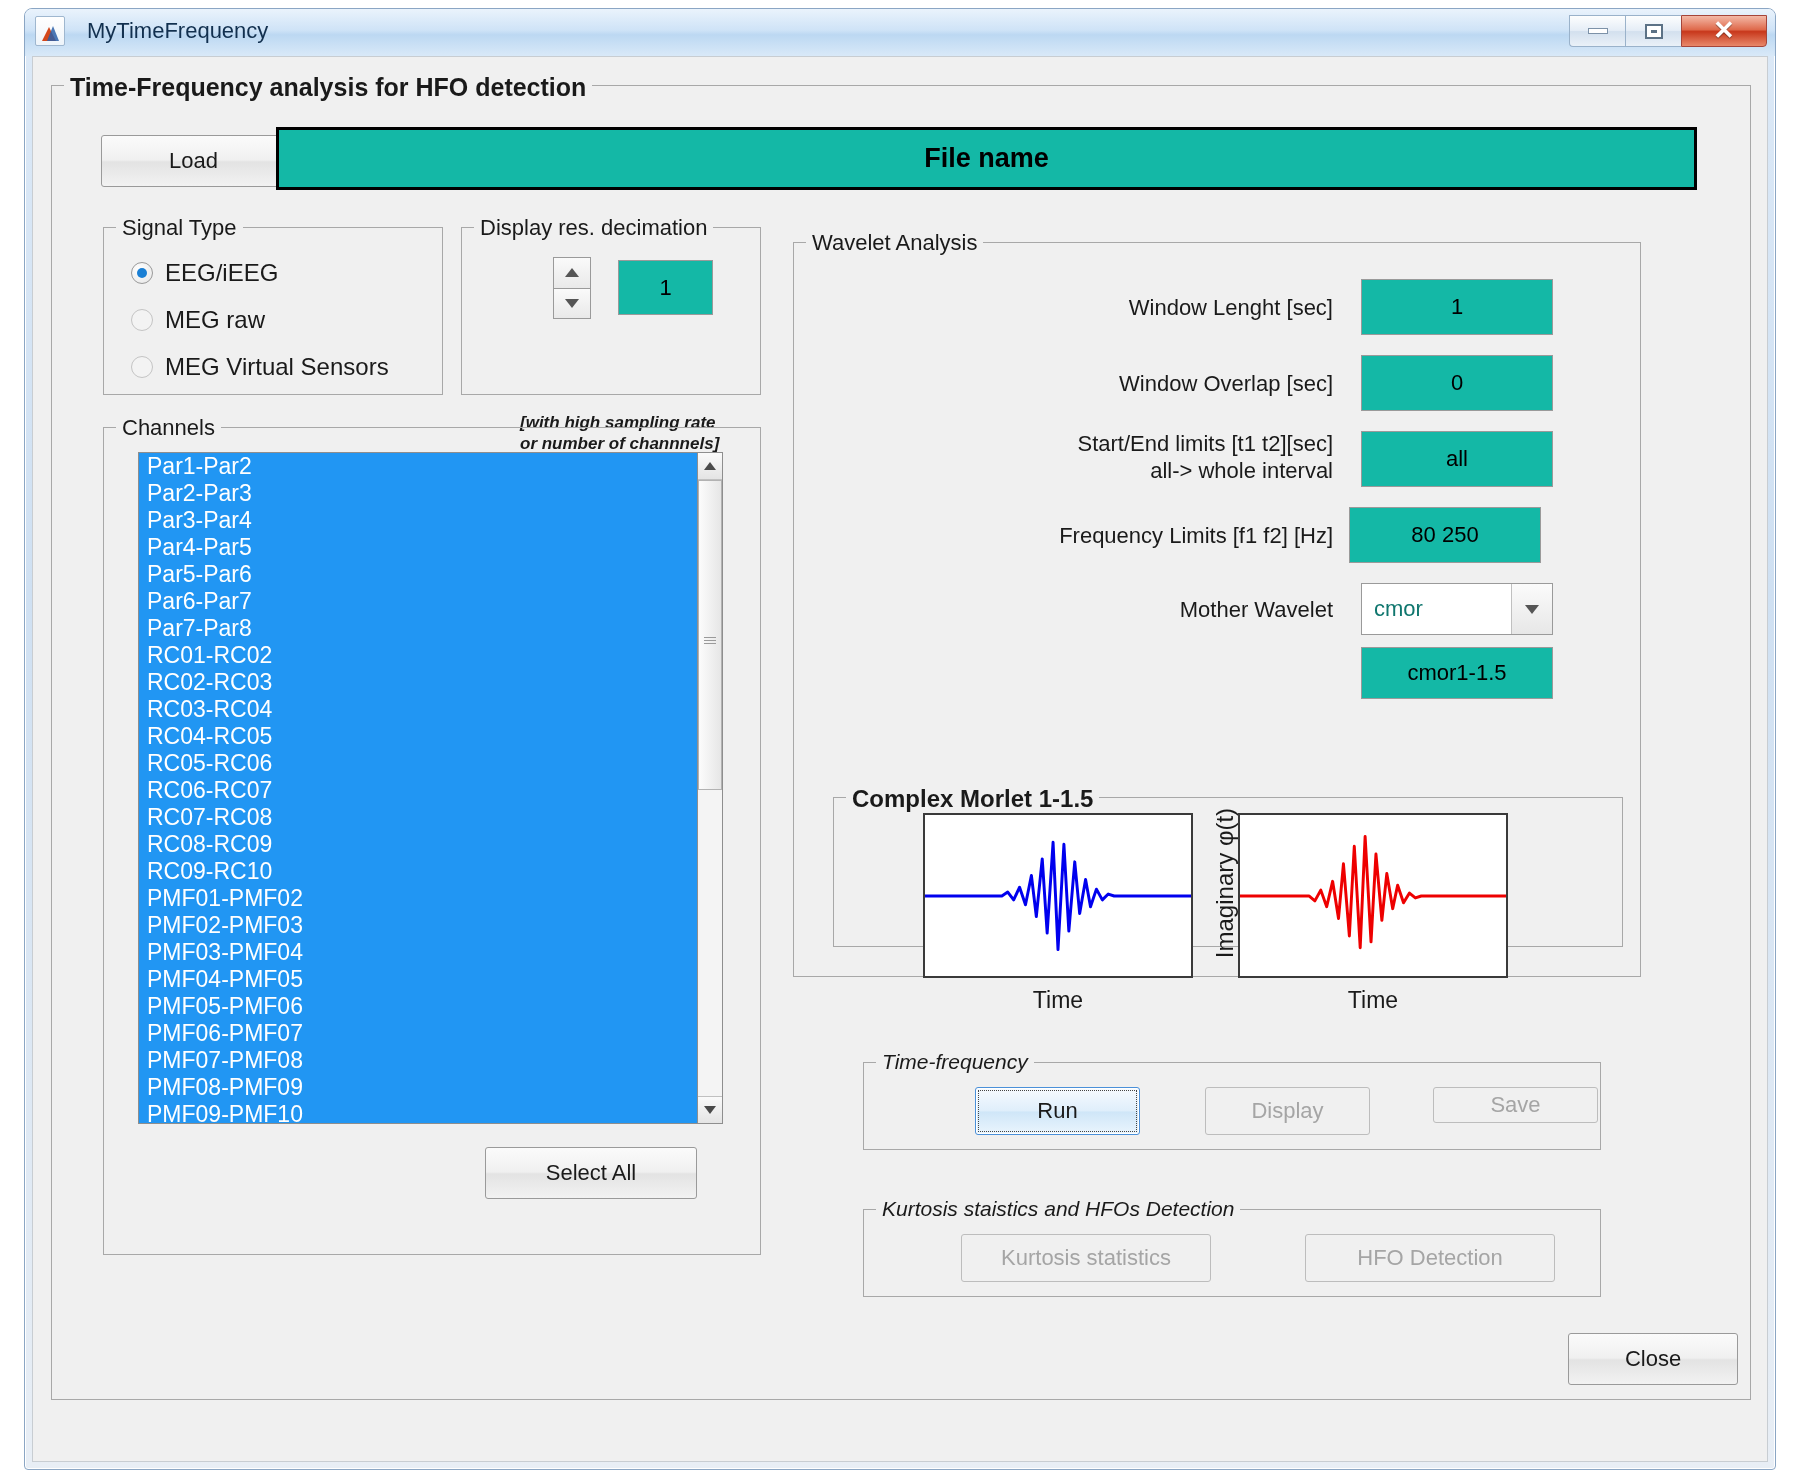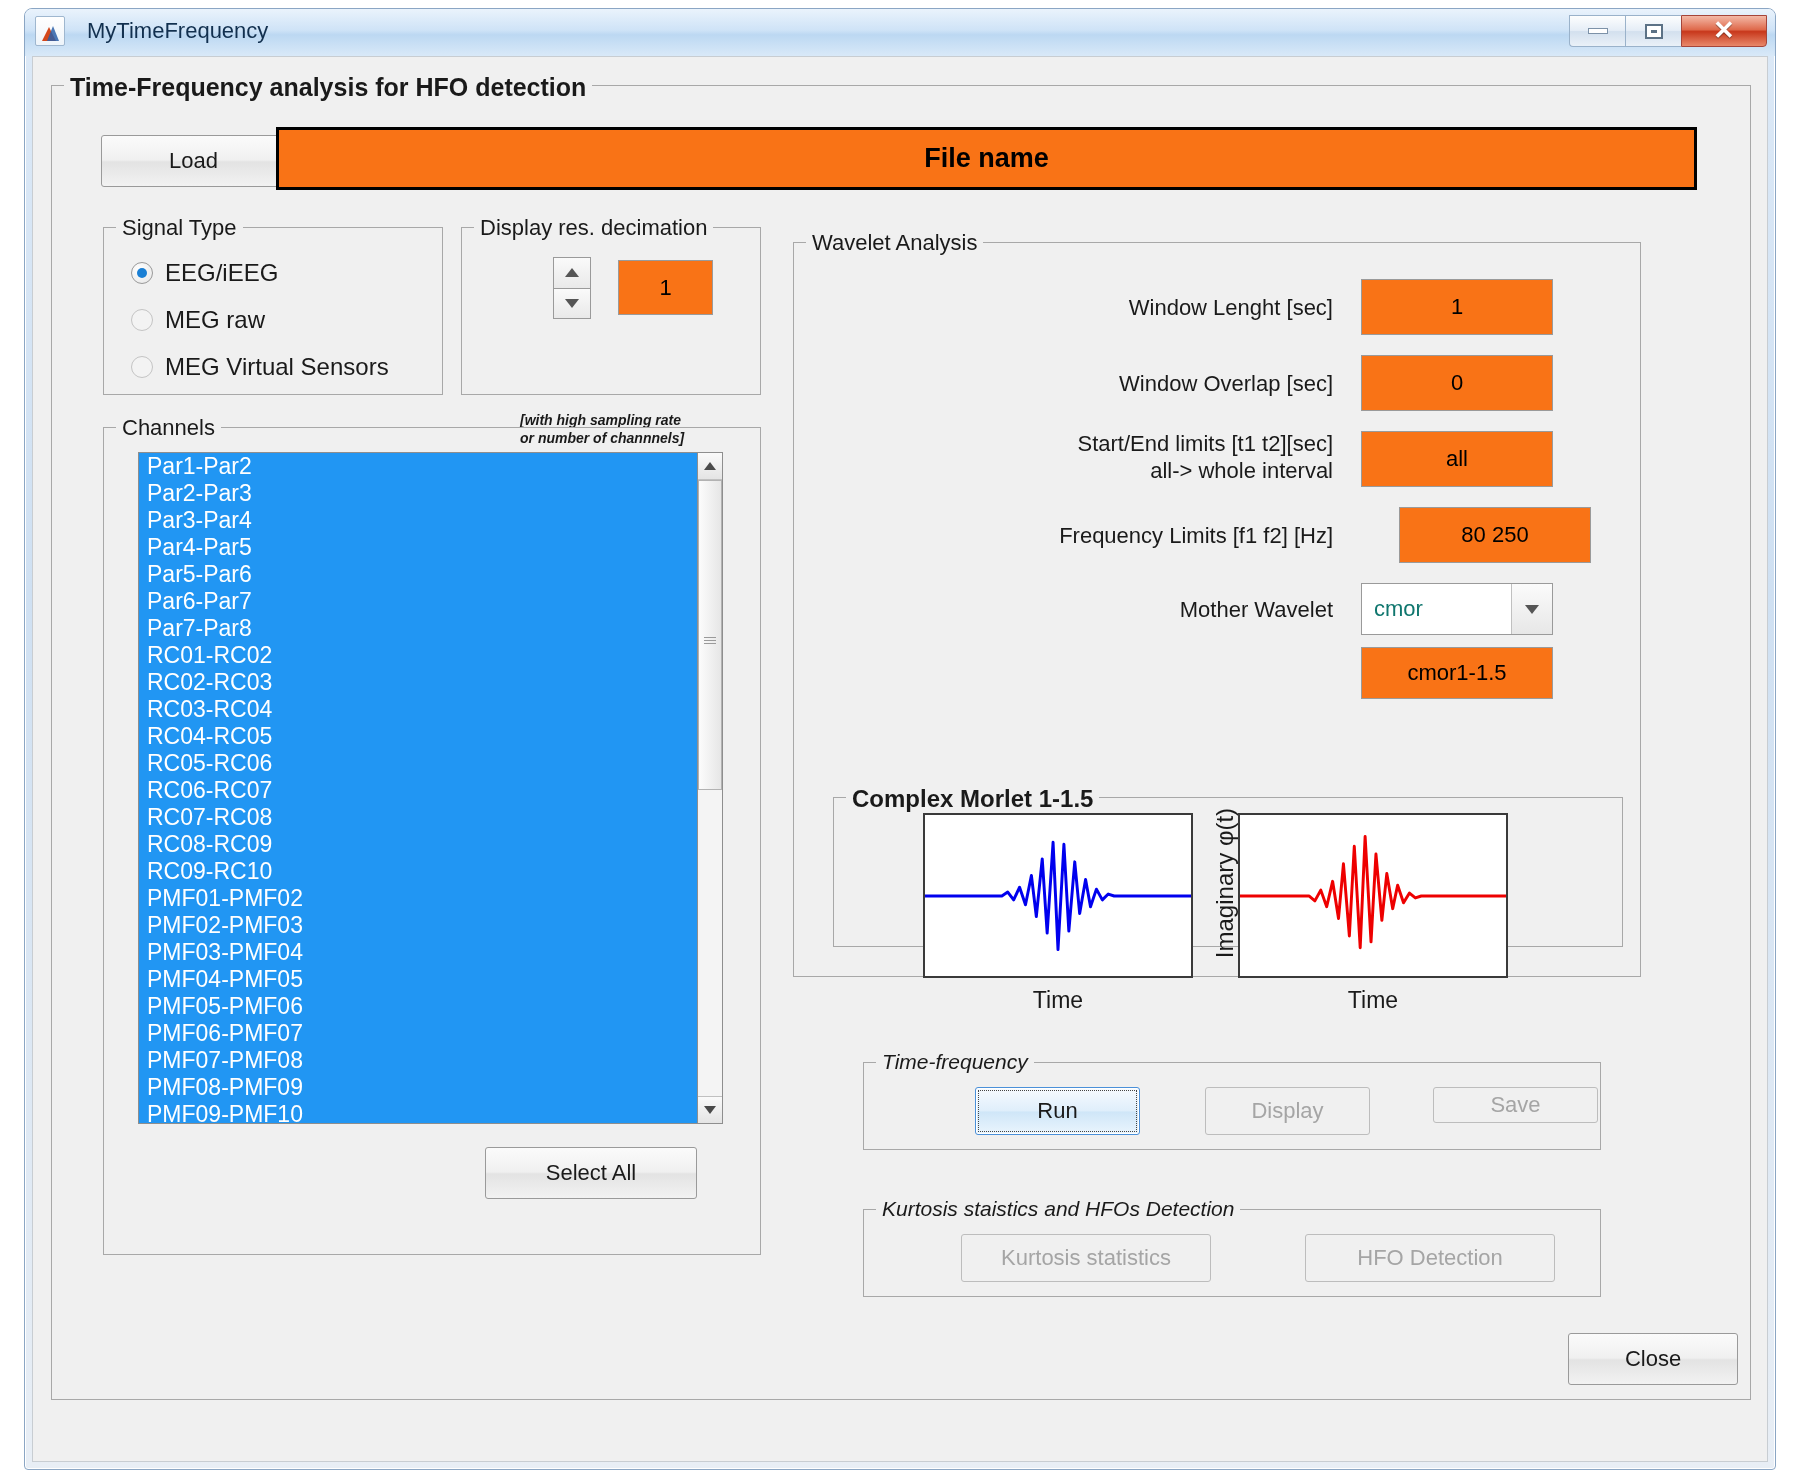--- a/index.html
+++ b/index.html
@@ -177,21 +177,21 @@
     border-color: #bdbdbd;
   }
   .btn.focus {
     border: 1px solid #4a90d9;
     background: linear-gradient(to bottom, #f7fbff 0%, #dfeefb 50%, #cfe6f8 52%, #eaf5fd 100%);
     box-shadow: 0 0 0 1px #ffffff inset;
     outline: 1px dotted #444;
     outline-offset: -4px;
   }
   .field {
-    background: #f97316;
+    background: #14b8a6;
     border: 1px solid #9a9a9a;
     color: #000000;
     font-size: 22px;
     display: flex;
     align-items: center;
     justify-content: center;
     box-sizing: border-box;
   }
   .label {
     position: absolute;
@@ -420,21 +420,21 @@
         <div class="spin-half top">
           <span class="tri-up"></span>
         </div>
         <div class="spin-half">
           <span class="tri-dn"></span>
         </div>
       </div>
       <div class="field" style="position:absolute; left:585px; top:203px; width:95px; height:55px;">
         <span>1</span>
       </div>
-      <div style="position:absolute; left:487px; top:355px; width:240px; font-size:14px; font-style:italic; font-weight:bold; color:#1a1a1a; line-height:1.25;">
+      <div style="position:absolute; left:487px; top:355px; width:240px; font-size:17px; font-style:italic; font-weight:bold; color:#1a1a1a; line-height:1.25;">
         <div>[with  high sampling rate</div>
         <div>or number of channnels]</div>
       </div>
 
       <div class="panel" style="left:70px; top:370px; width:658px; height:828px;">
         <span class="panel-title">Channels</span>
       </div>
       <div class="listbox" style="left:105px; top:395px; width:560px; height:672px;" id="channels-list">
           <div class="list-item">Par1-Par2</div>
           <div class="list-item">Par2-Par3</div>
@@ -499,21 +499,21 @@
 
       <div class="label" style="left:840px; top:374px; width:460px;">
         <div>Start/End limits [t1 t2][sec]</div>
         <div>all-&gt; whole interval</div>
       </div>
       <div class="field" style="position:absolute; left:1328px; top:374px; width:192px; height:56px;">
         <span>all</span>
       </div>
 
       <div class="label" style="left:880px; top:466px; width:420px;">Frequency Limits [f1 f2] [Hz]</div>
-      <div class="field" style="position:absolute; left:1366px; top:450px; width:192px; height:56px;">
+      <div class="field" style="position:absolute; left:1316px; top:450px; width:192px; height:56px;">
         <span>80 250</span>
       </div>
 
       <div class="label" style="left:880px; top:540px; width:420px;">Mother Wavelet</div>
       <div class="dropdown" style="left:1328px; top:526px; width:192px; height:52px;">
         <span class="dd-value">cmor</span>
         <span class="dd-arrow">
           <span class="tri-dn"></span>
         </span>
       </div>

